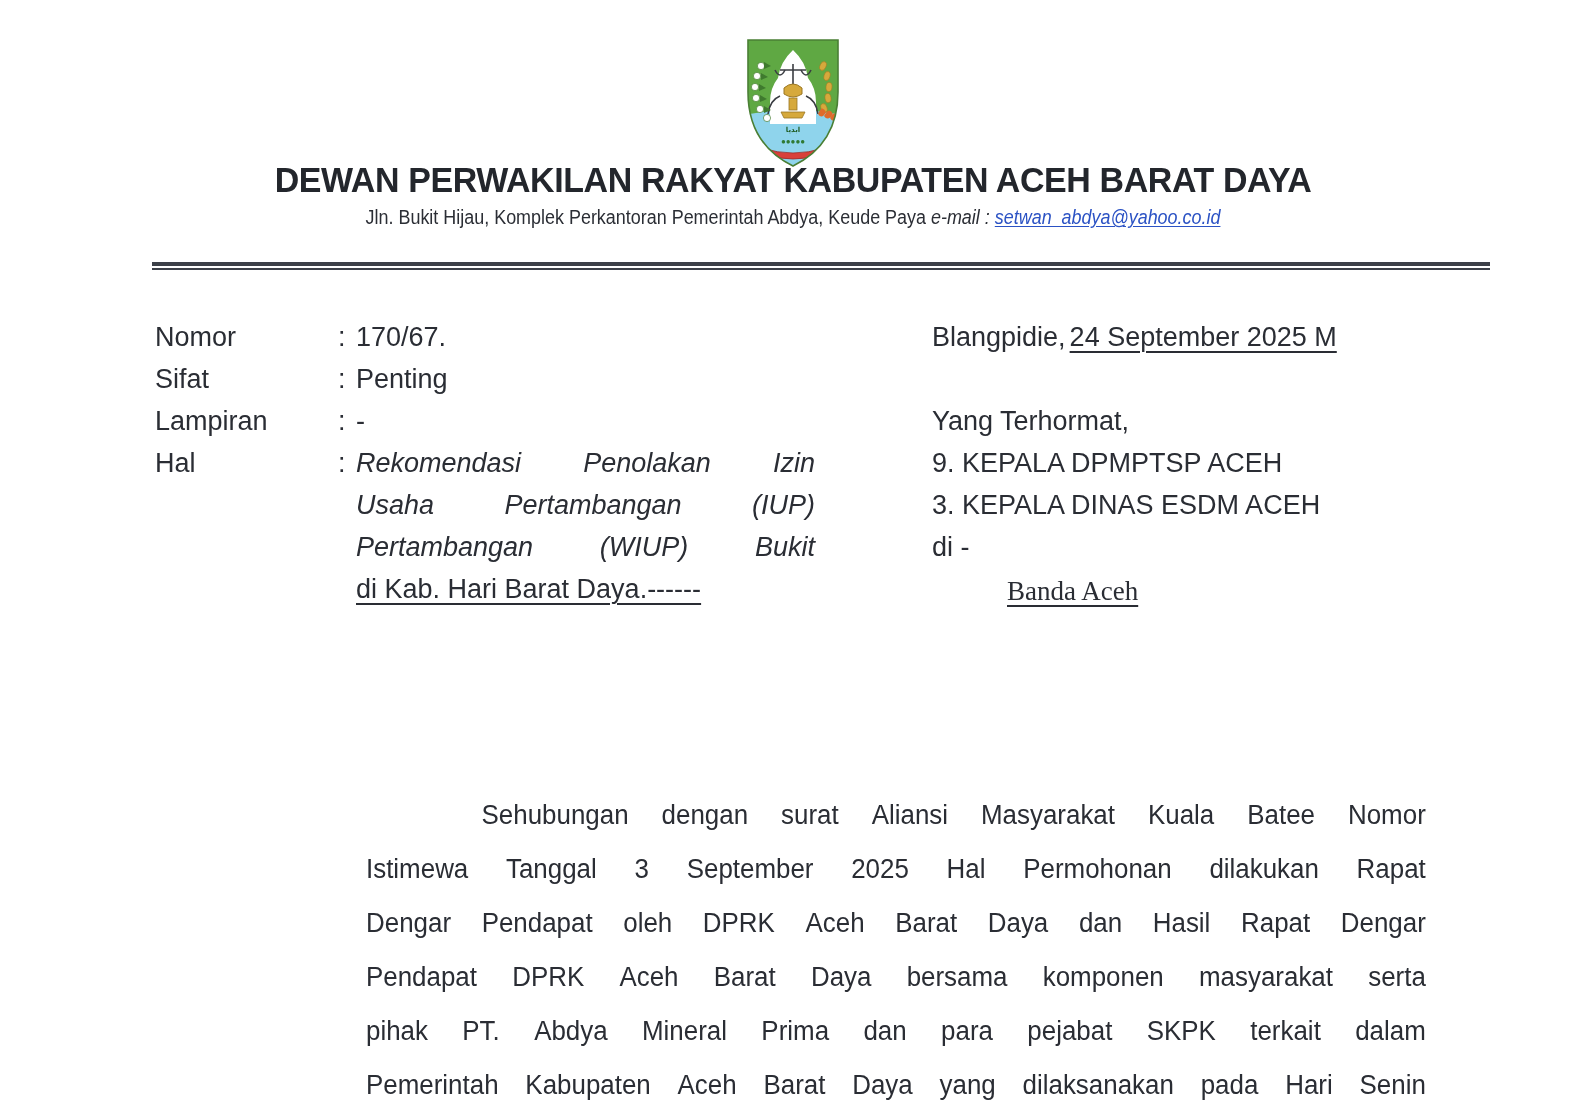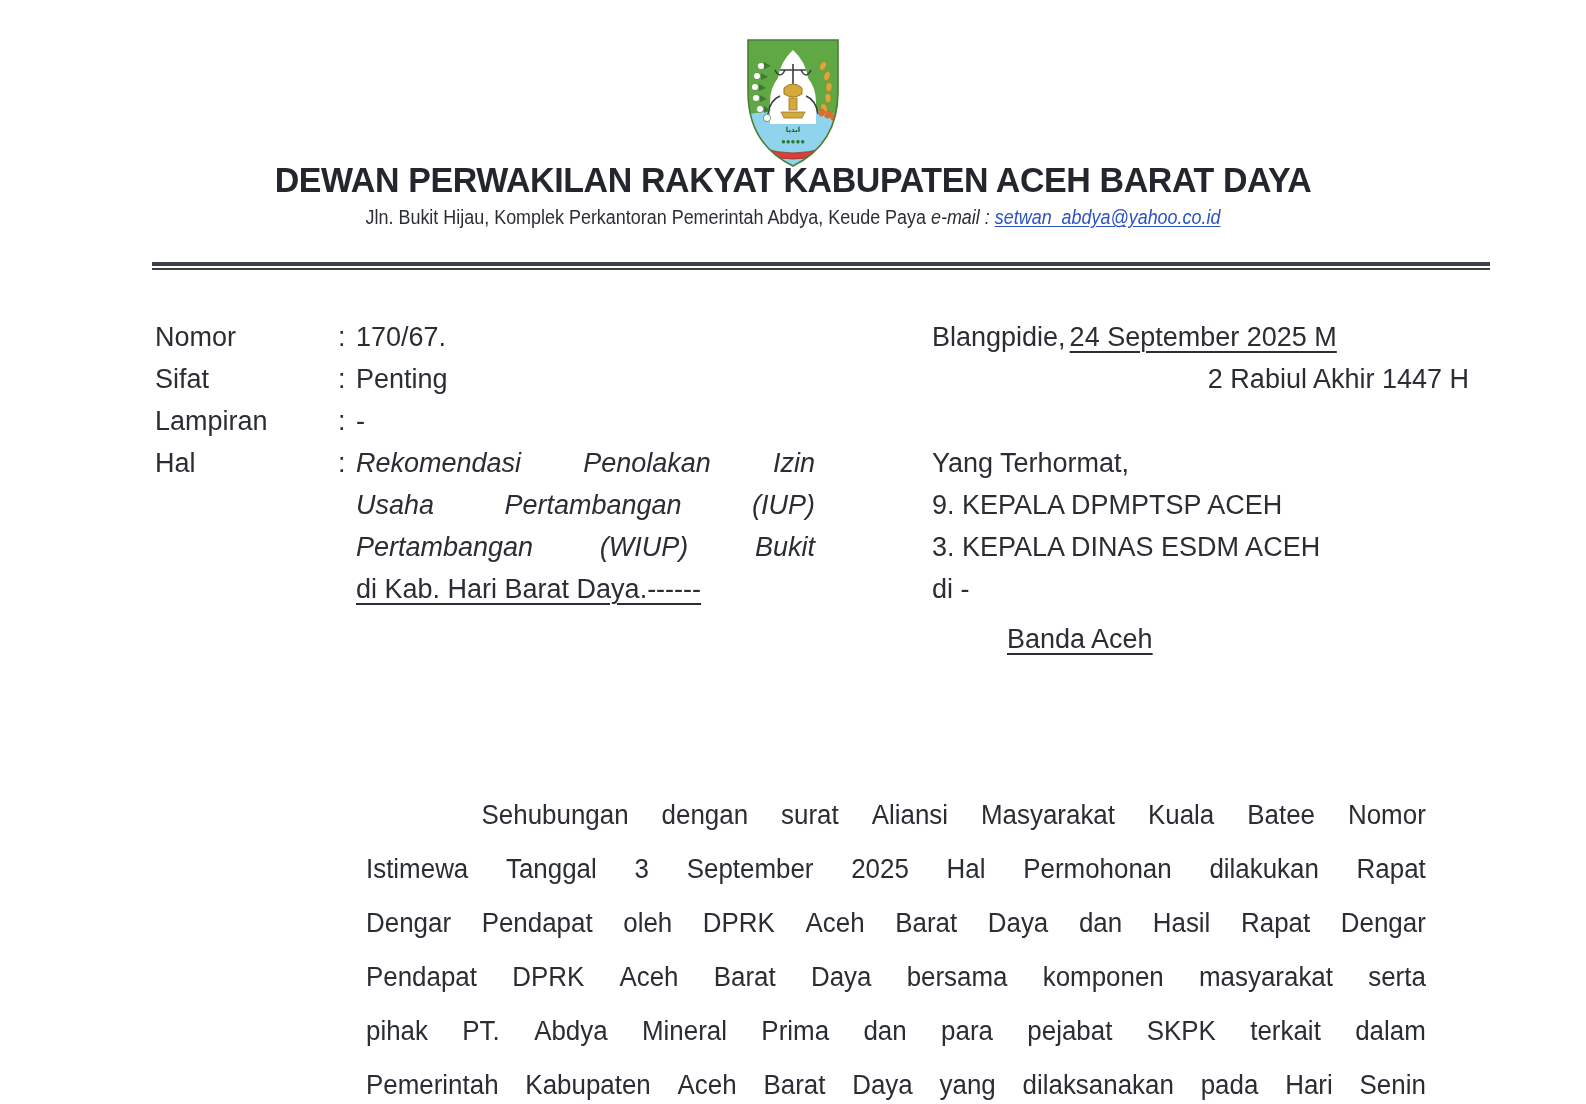--- a/index.html
+++ b/index.html
@@ -149,21 +149,22 @@
     text-align: right;
     padding-right: 3px;
     white-space: nowrap;
   }
   .recipients {
     margin-top: 42px;
   }
   .recipient-line { white-space: nowrap; }
   .city-line {
     padding-left: 75px;
-    margin-top: 8px;
+    margin-top: 2px;
+    font-family: Liberation Serif, serif;
   }
   .city-under {
     text-decoration: underline;
     text-underline-offset: 5px;
     text-decoration-thickness: 2px;
   }
 
   
   .body-text {
     position: absolute;
@@ -320,21 +321,20 @@
       </div>
       <div class="hal-line hal-under">di Kab. Hari Barat Daya.------</div>
     </div>
   </div>
 </div>
 
 <div class="meta-right">
 
   <div class="place-date"><span>Blangpidie,</span><span class="date-under">24 September 2025 M</span></div>
 
-  <div class="hijri">2   Rabiul Akhir  1447 H</div>
 
   <div class="recipients">
     <div class="recipient-line">Yang Terhormat,</div>
     <div class="recipient-line">9. KEPALA DPMPTSP ACEH</div>
     <div class="recipient-line">3. KEPALA DINAS ESDM  ACEH</div>
     <div class="recipient-line">di -</div>
     <div class="city-line"><span class="city-under">Banda Aceh</span></div>
   </div>
 </div>
 

